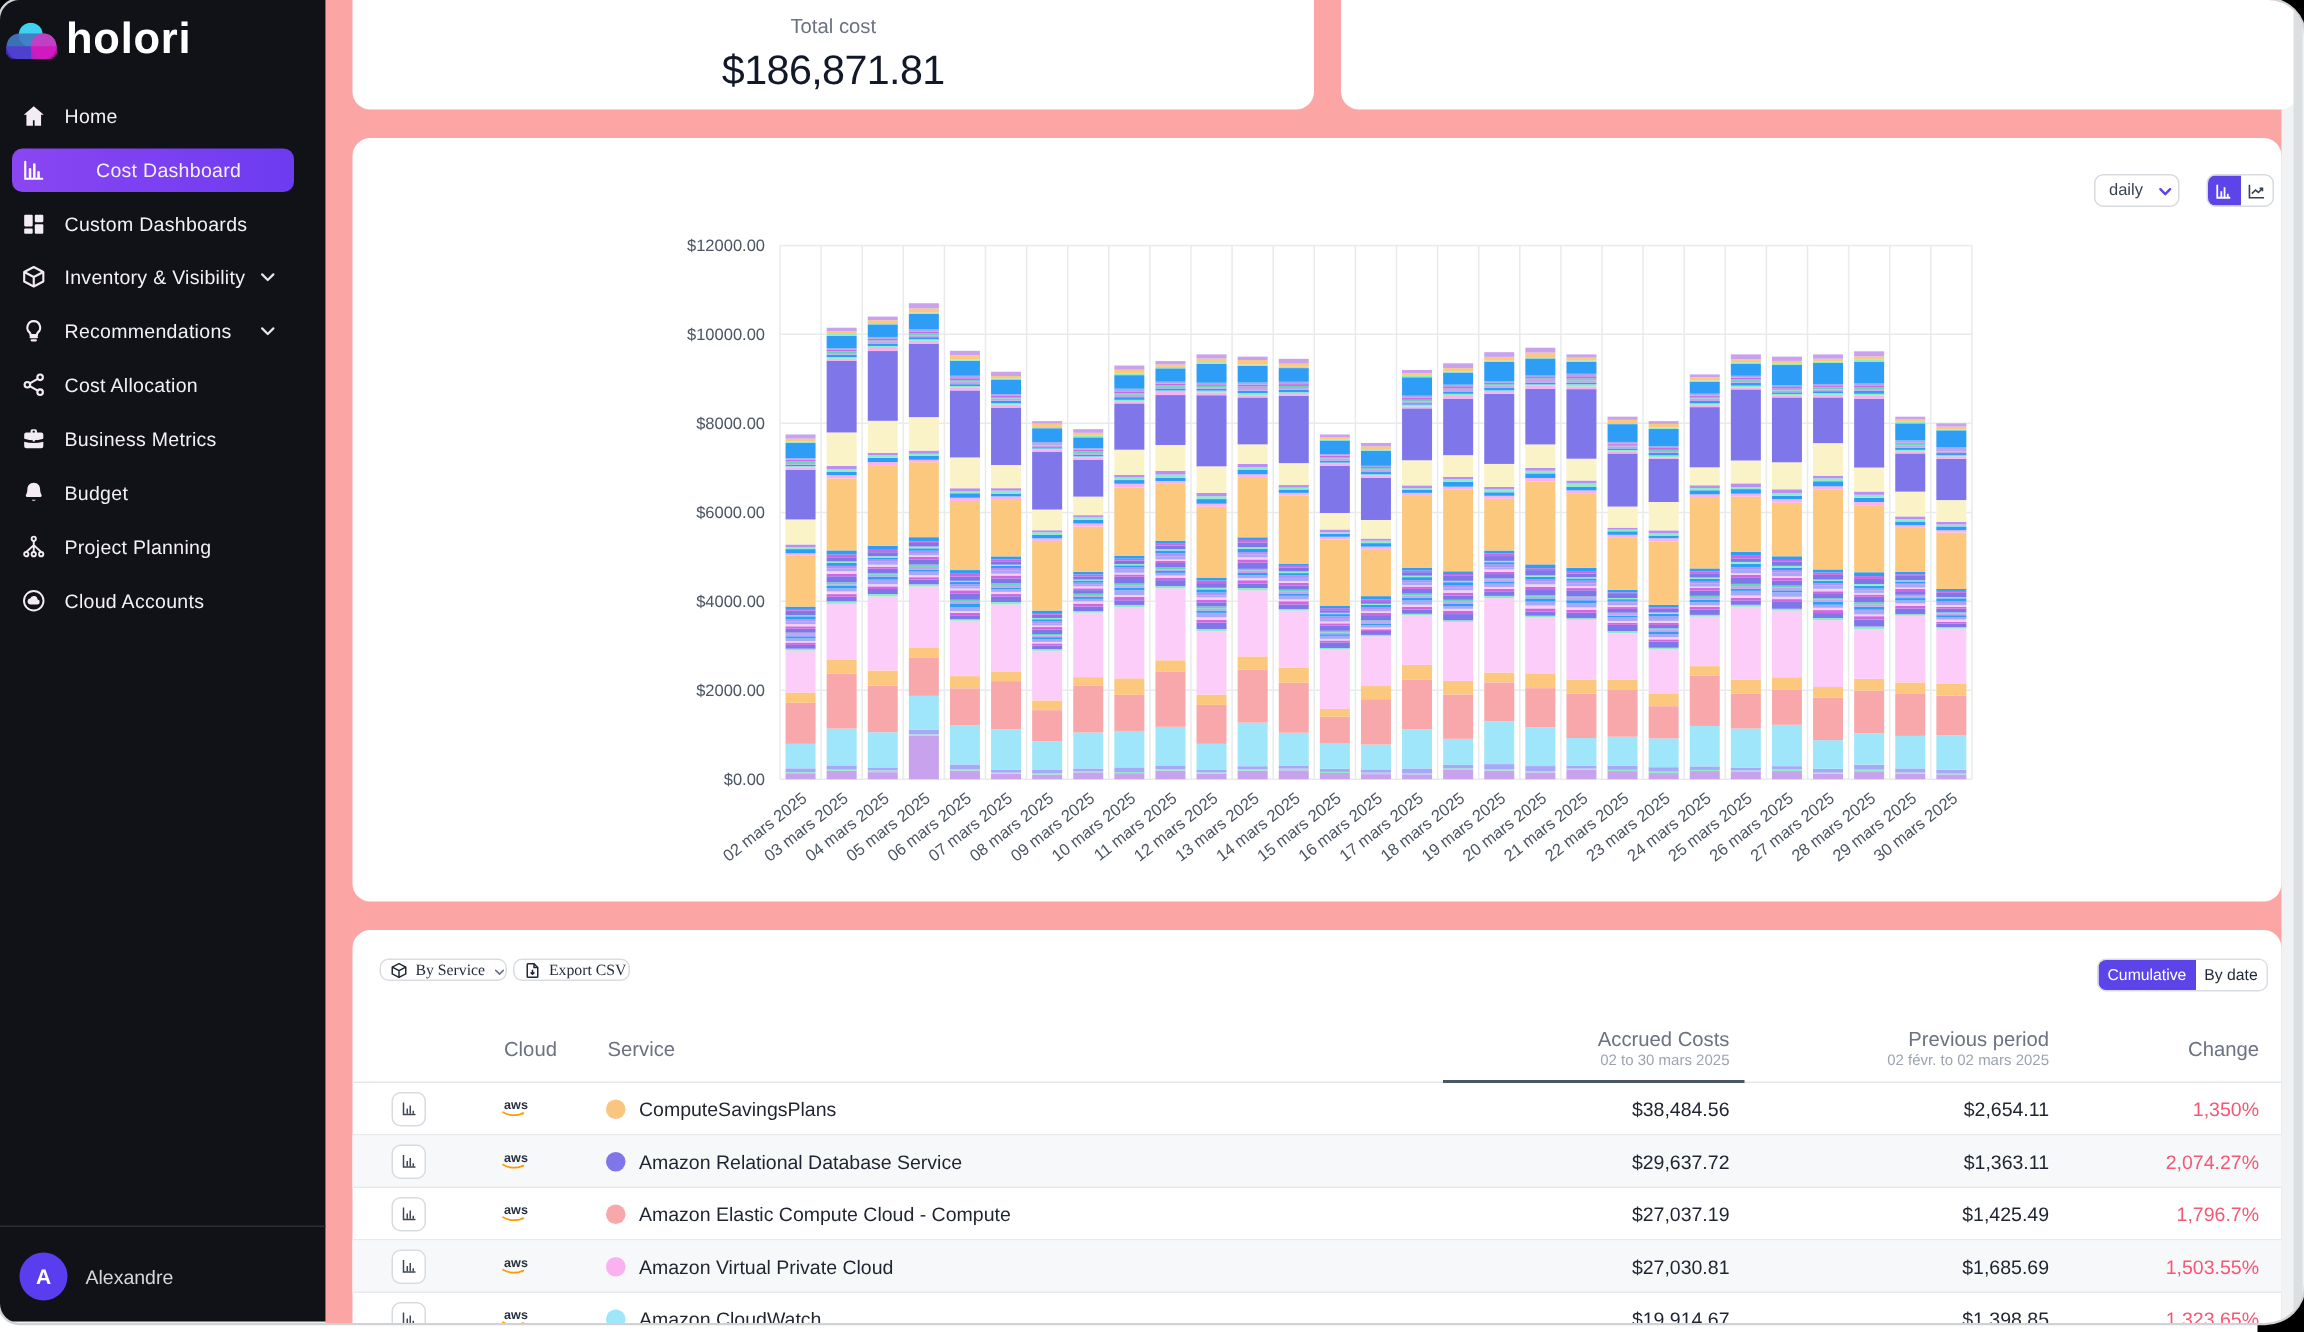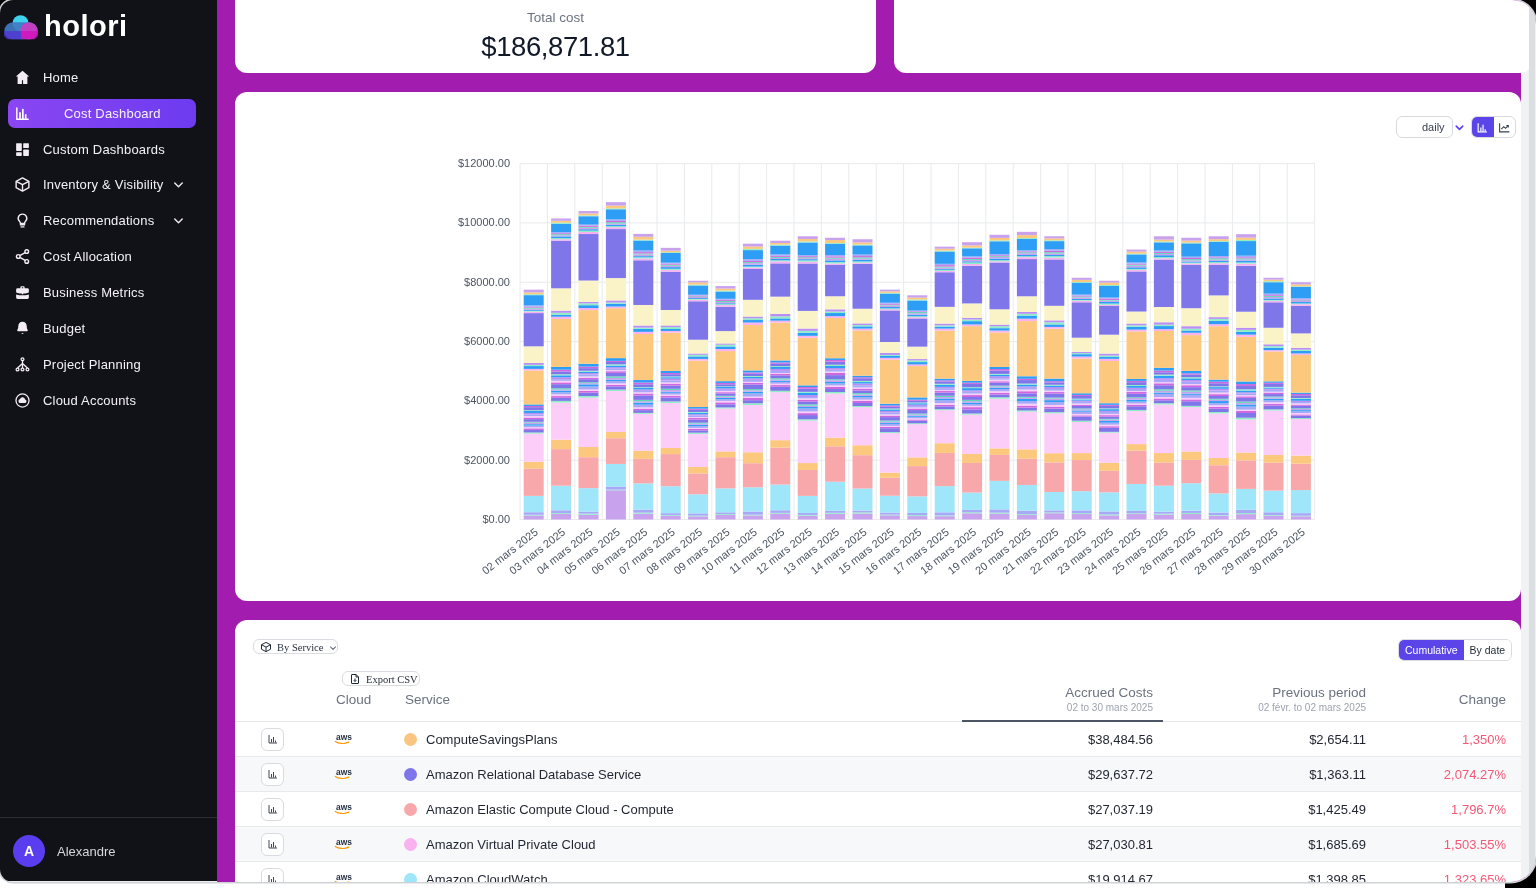--- a/index.html
+++ b/index.html
@@ -11,36 +11,36 @@
 .logotext { color:#fff; font-size:29px; font-weight:bold; letter-spacing:0.5px; margin-left:6px; margin-top:-2px; }
 .nav { position:absolute; left:8px; width:188px; height:29px; display:flex; align-items:center; border-radius:7px; }
 .nav.active { background:linear-gradient(90deg,#8a46f2,#6d3bf0);gap:21px; }
 .nico { width:17px; height:17px; margin-left:6px; display:flex; align-items:center; justify-content:center; }
 .nlab { color:#f4f1f6; font-size:13px; margin-left:12px; letter-spacing:0.2px; }
 .nchev { margin-left:auto; margin-right:10px; display:flex; }
 .help { position:absolute; left:8px; top:774px; width:200px; height:28px; display:flex; align-items:center; }
 .sep { position:absolute; left:0px; top:817px; width:217px; height:1px; background:#2c2d33; }
 .avatar { position:absolute; left:13px; top:835px; width:32px; height:32px; border-radius:50%; background:#5b3df0; color:#fff; font-size:14px; font-weight:bold; display:flex; align-items:center; justify-content:center; }
 .uname { position:absolute; left:57px; top:844px; color:#d6d6dc; font-size:13px; }
-.main { position:absolute; left:217px; top:0; right:0; bottom:0; background:#a21caf; }
+.main { position:absolute; left:217px; top:0; right:0; bottom:0; background:#fca5a5; }
 .card { position:absolute; background:#fff; border-radius:12px; }
 .c1 { left:18px; top:-30px; width:641px; height:103px; }
 .c2 { left:677px; top:-30px; width:638px; height:103px; }
 .clab { position:absolute; top:40px; width:100%; text-align:center; color:#6b7280; font-size:13.5px; }
 .cval { position:absolute; top:61px; width:100%; text-align:center; color:#111827; font-size:27.5px; letter-spacing:-0.4px; }
 .c3 { left:18px; top:92px; width:1286px; height:509px; }
 .c4 { left:18px; top:620px; width:1286px; height:268px; border-radius:12px 12px 0 0; }
-.daily { position:absolute; left:1161px; top:24px; width:57px; height:22px; border:1px solid #d7dade; border-radius:6px; display:flex; align-items:center; font-size:11px; color:#374151; padding-left:25px; }
+.daily { position:absolute; left:1161px; top:24px; width:57px; height:22px; border:1px solid #d7dade; border-radius:6px; display:flex; align-items:center; font-size:11px; color:#374151; padding-left:9px; }
 .daily svg { margin-left:8px; }
 .toggle { position:absolute; left:1236px; top:24px; width:45px; height:22px; border:1px solid #d7dade; border-radius:6px; display:flex; overflow:hidden; }
 .tg { width:50%; display:flex; align-items:center; justify-content:center; }
 .tg.on { background:#5b45e8; }
 .btn { position:absolute; height:15px; border:1px solid #d9dce0; border-radius:6px; background:#fff; display:flex; align-items:flex-end; font-size:10.5px; color:#1f2937; white-space:nowrap;font-family:Liberation Serif, serif; }
 .bsvc { left:18px; top:19px; width:85px; padding-left:6px; }
-.bcsv { left:107px; top:19px; width:78px; padding-left:6px;margin-top:32px; }
+.bcsv { left:107px; top:19px; width:78px; padding-left:6px; }
 .btn svg { margin-right:5px; }
 .cumul { position:absolute; left:1163px; top:19px; height:22px; display:flex; border-radius:6px; overflow:hidden; border:1px solid #d9dce0; }
 .cb { font-size:10.5px; display:flex; align-items:center; padding:0 6px; white-space:nowrap; }
 .cb.on { background:#5b45e8; color:#fff; }
 .cb.off { background:#fff; color:#1f2937; }
 .th { position:absolute; font-size:13.5px; color:#6b7280; }
 .ths { position:absolute; font-size:10px; color:#9ca3af; }
 .hline { position:absolute; left:0; top:101px; width:1286px; height:1px; background:#e5e7eb; }
 .hdark { position:absolute; left:727px; top:100px; width:201px; height:2px; background:#4b5563; }
 .trow { position:relative; height:35px; border-bottom:1px solid #e7e9ec; display:flex; align-items:center; font-size:13px; color:#1f2430; }

